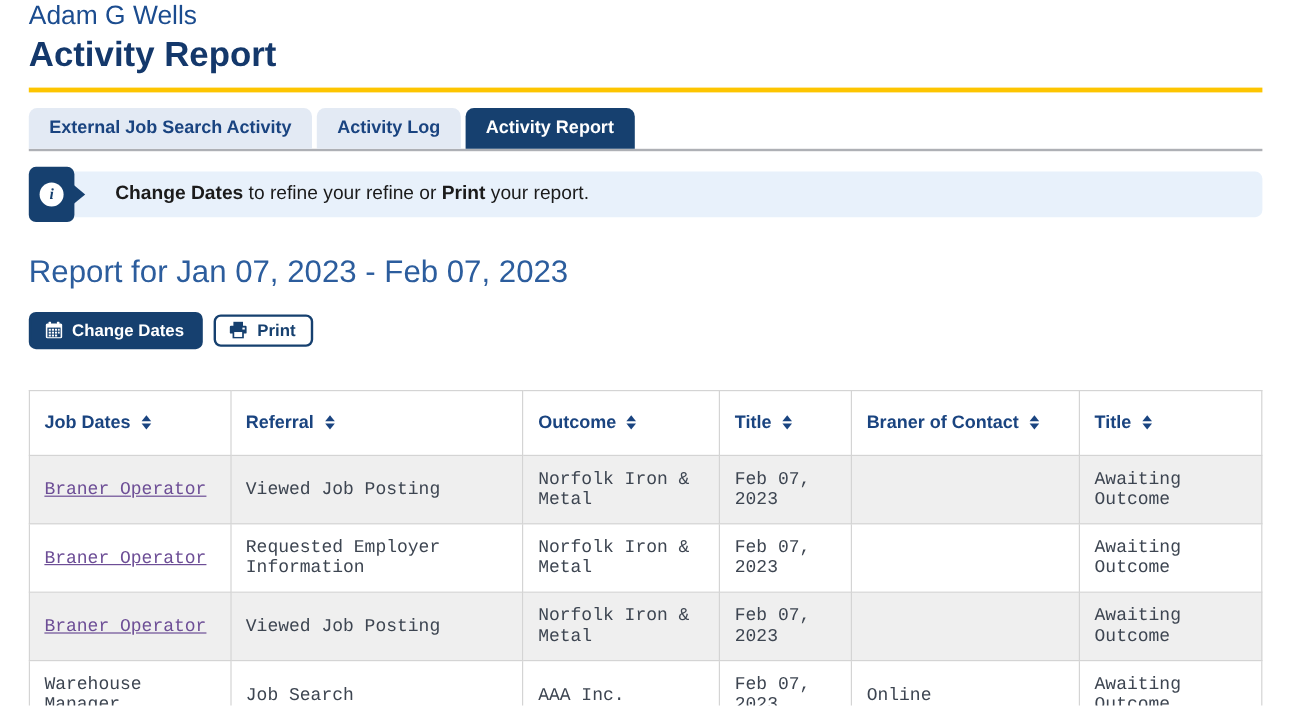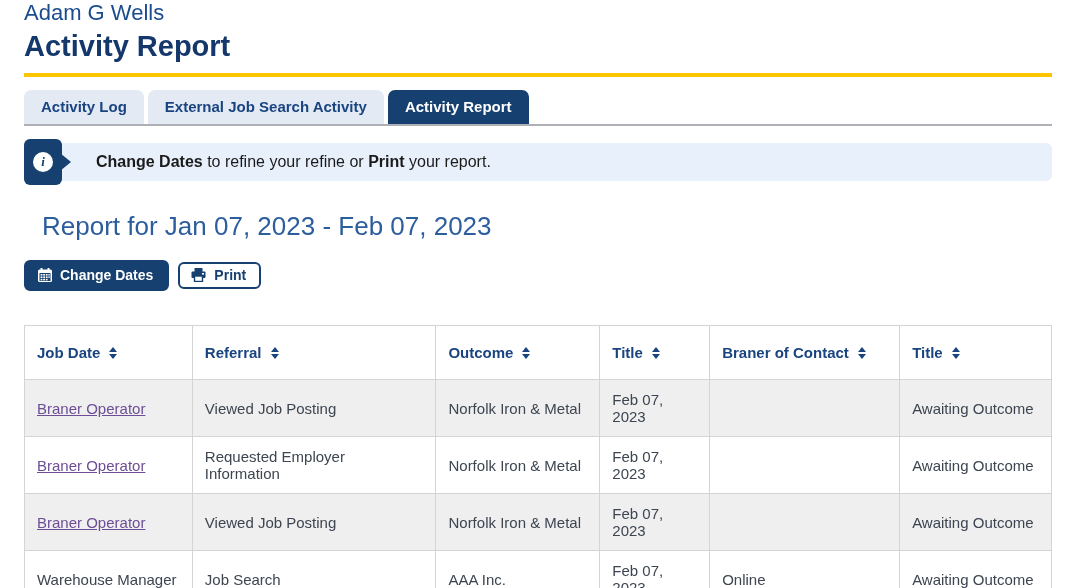--- a/index.html
+++ b/index.html
@@ -104,21 +104,20 @@
     z-index: 1;
   }
   .info-banner b { font-weight: 700; }
 
   
   .report-heading {
     margin-top: 30px;
     font-size: 26px;
     font-weight: 400;
     color: #2c5d9d;
-    margin-left: 18px;
   }
   .btn-row {
     margin-top: 18px;
     display: flex;
     gap: 9px;
     align-items: center;
   }
   .btn {
     display: inline-flex;
     align-items: center;
@@ -161,20 +160,21 @@
     color: #1a4480;
     font-weight: 700;
     padding: 18px 12px;
     cursor: pointer;
     white-space: nowrap;
   }
   .report-table td {
     color: #3d4551;
     padding: 11px 12px;
     height: 40px;
+    font-family: Liberation Mono, monospace;
   }
   .report-table tbody tr:nth-child(odd) td { background: #efefef; }
   .report-table tbody tr:nth-child(even) td { background: #ffffff; }
   .job-link {
     color: #6d4e96;
     text-decoration: underline;
     cursor: pointer;
   }
   .sort-icon {
     display: inline-flex;
@@ -201,22 +201,22 @@
 </head>
 <body>
 
 <div class="container">
 
   <div class="user-name">Adam G Wells</div>
   <h1 class="page-title">Activity Report</h1>
   <div class="gold-rule"></div>
 
   <div class="tabs">
+    <div class="tab">External Job Search Activity</div>
     <div class="tab">Activity Log</div>
-    <div class="tab">External Job Search Activity</div>
     <div class="tab active">Activity Report</div>
   </div>
 
   <div class="info-banner">
     <span class="info-tag">
       <span class="info-circle">i</span>
     </span>
     <span>
       <b>Change Dates</b><span> to refine your refine or </span><b>Print</b><span> your report.</span>
     </span>
@@ -266,21 +266,21 @@
     <colgroup>
       <col style="width:168px">
         <col style="width:244px">
         <col style="width:164px">
         <col style="width:110px">
         <col style="width:190px">
         <col style="width:152px">
     </colgroup>
     <thead>
       <tr>
-        <th><span>Job Date</span><span class="sort-icon">
+        <th><span>Job Dates</span><span class="sort-icon">
               <span class="tri-up"></span>
               <span class="tri-down"></span>
             </span></th>
         <th><span>Referral</span><span class="sort-icon">
               <span class="tri-up"></span>
               <span class="tri-down"></span>
             </span></th>
         <th><span>Outcome</span><span class="sort-icon">
               <span class="tri-up"></span>
               <span class="tri-down"></span>

